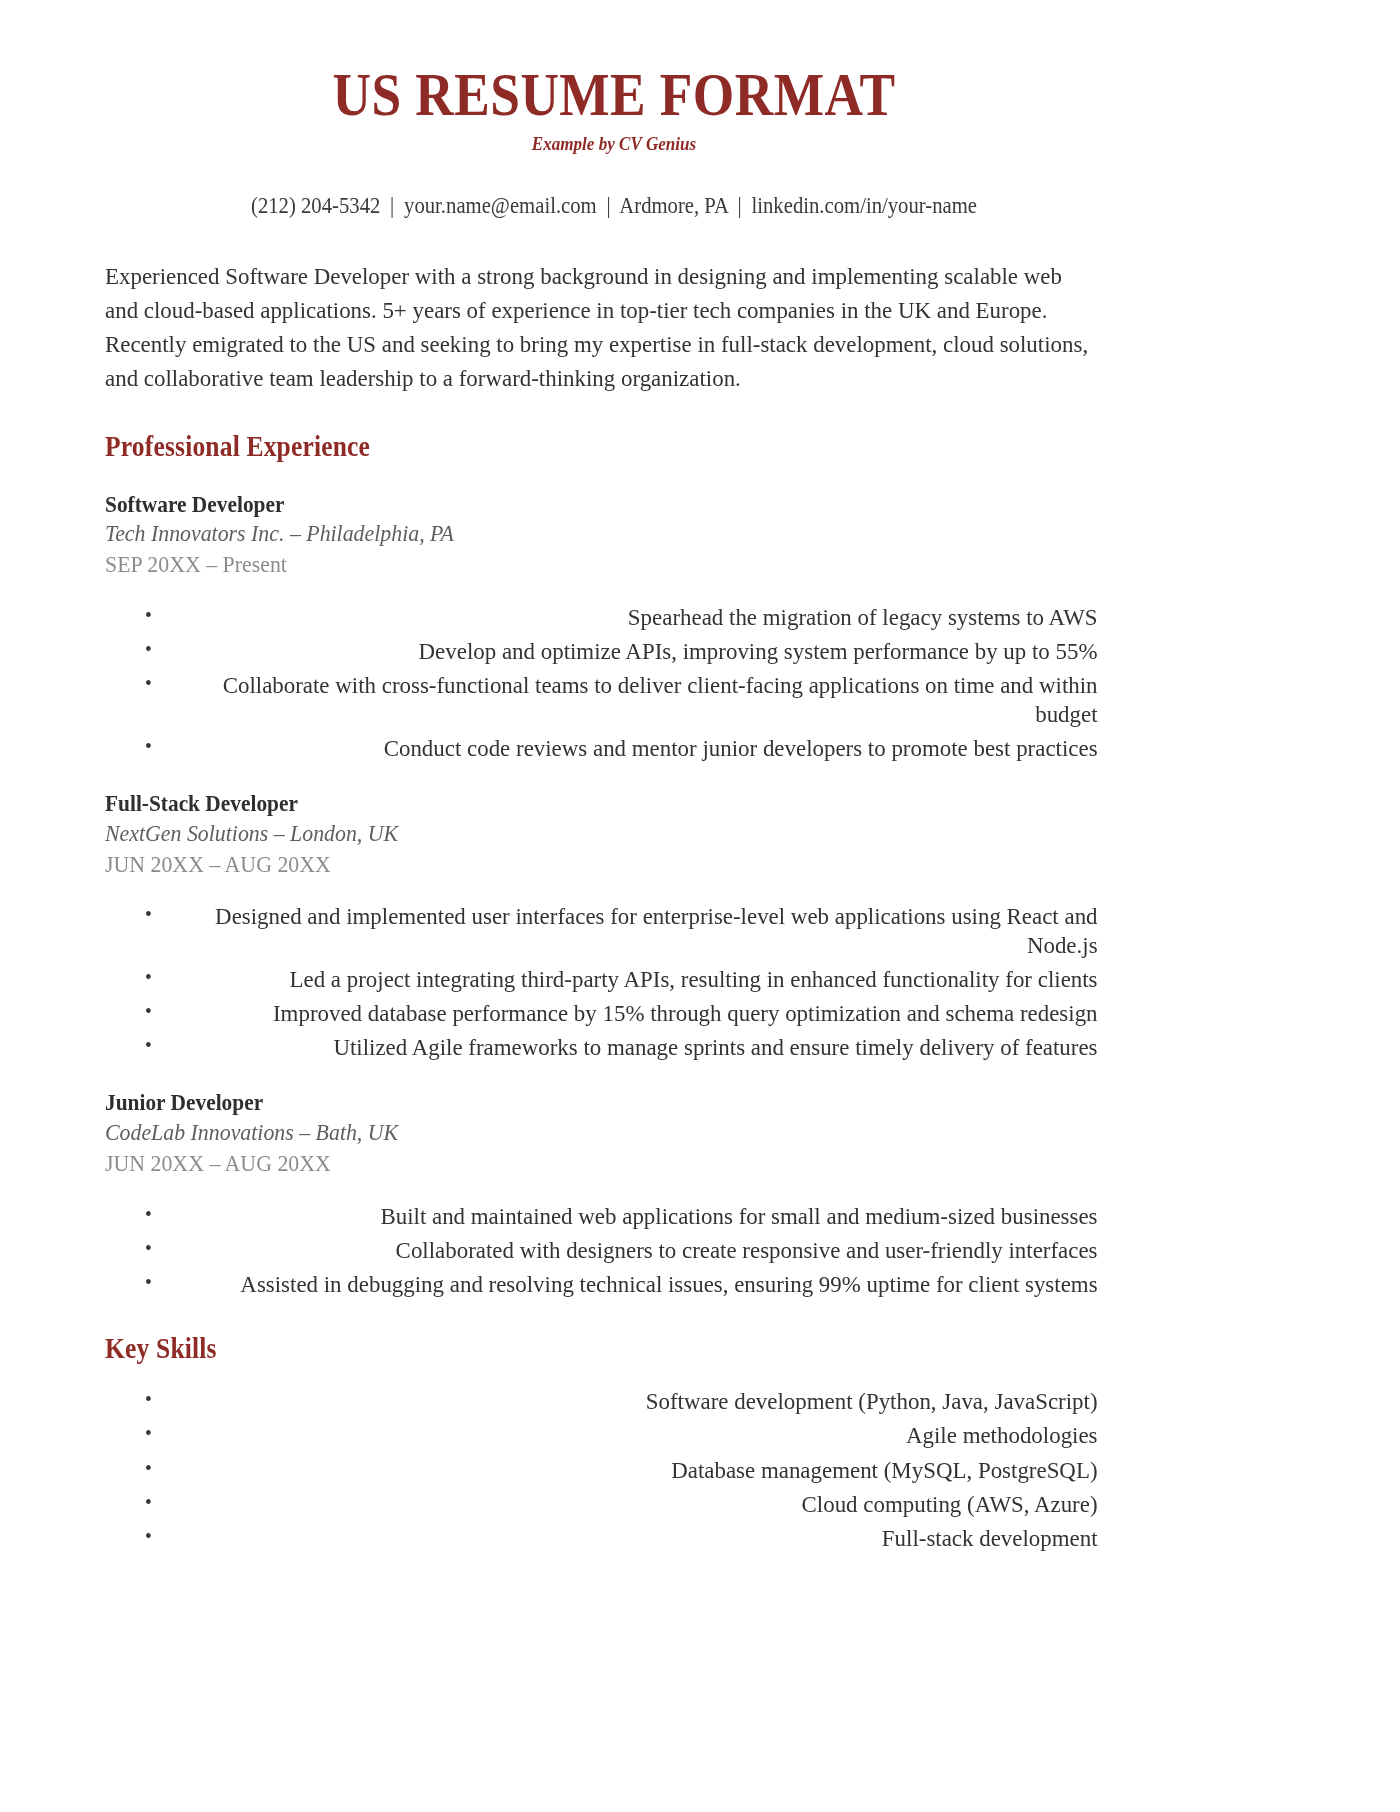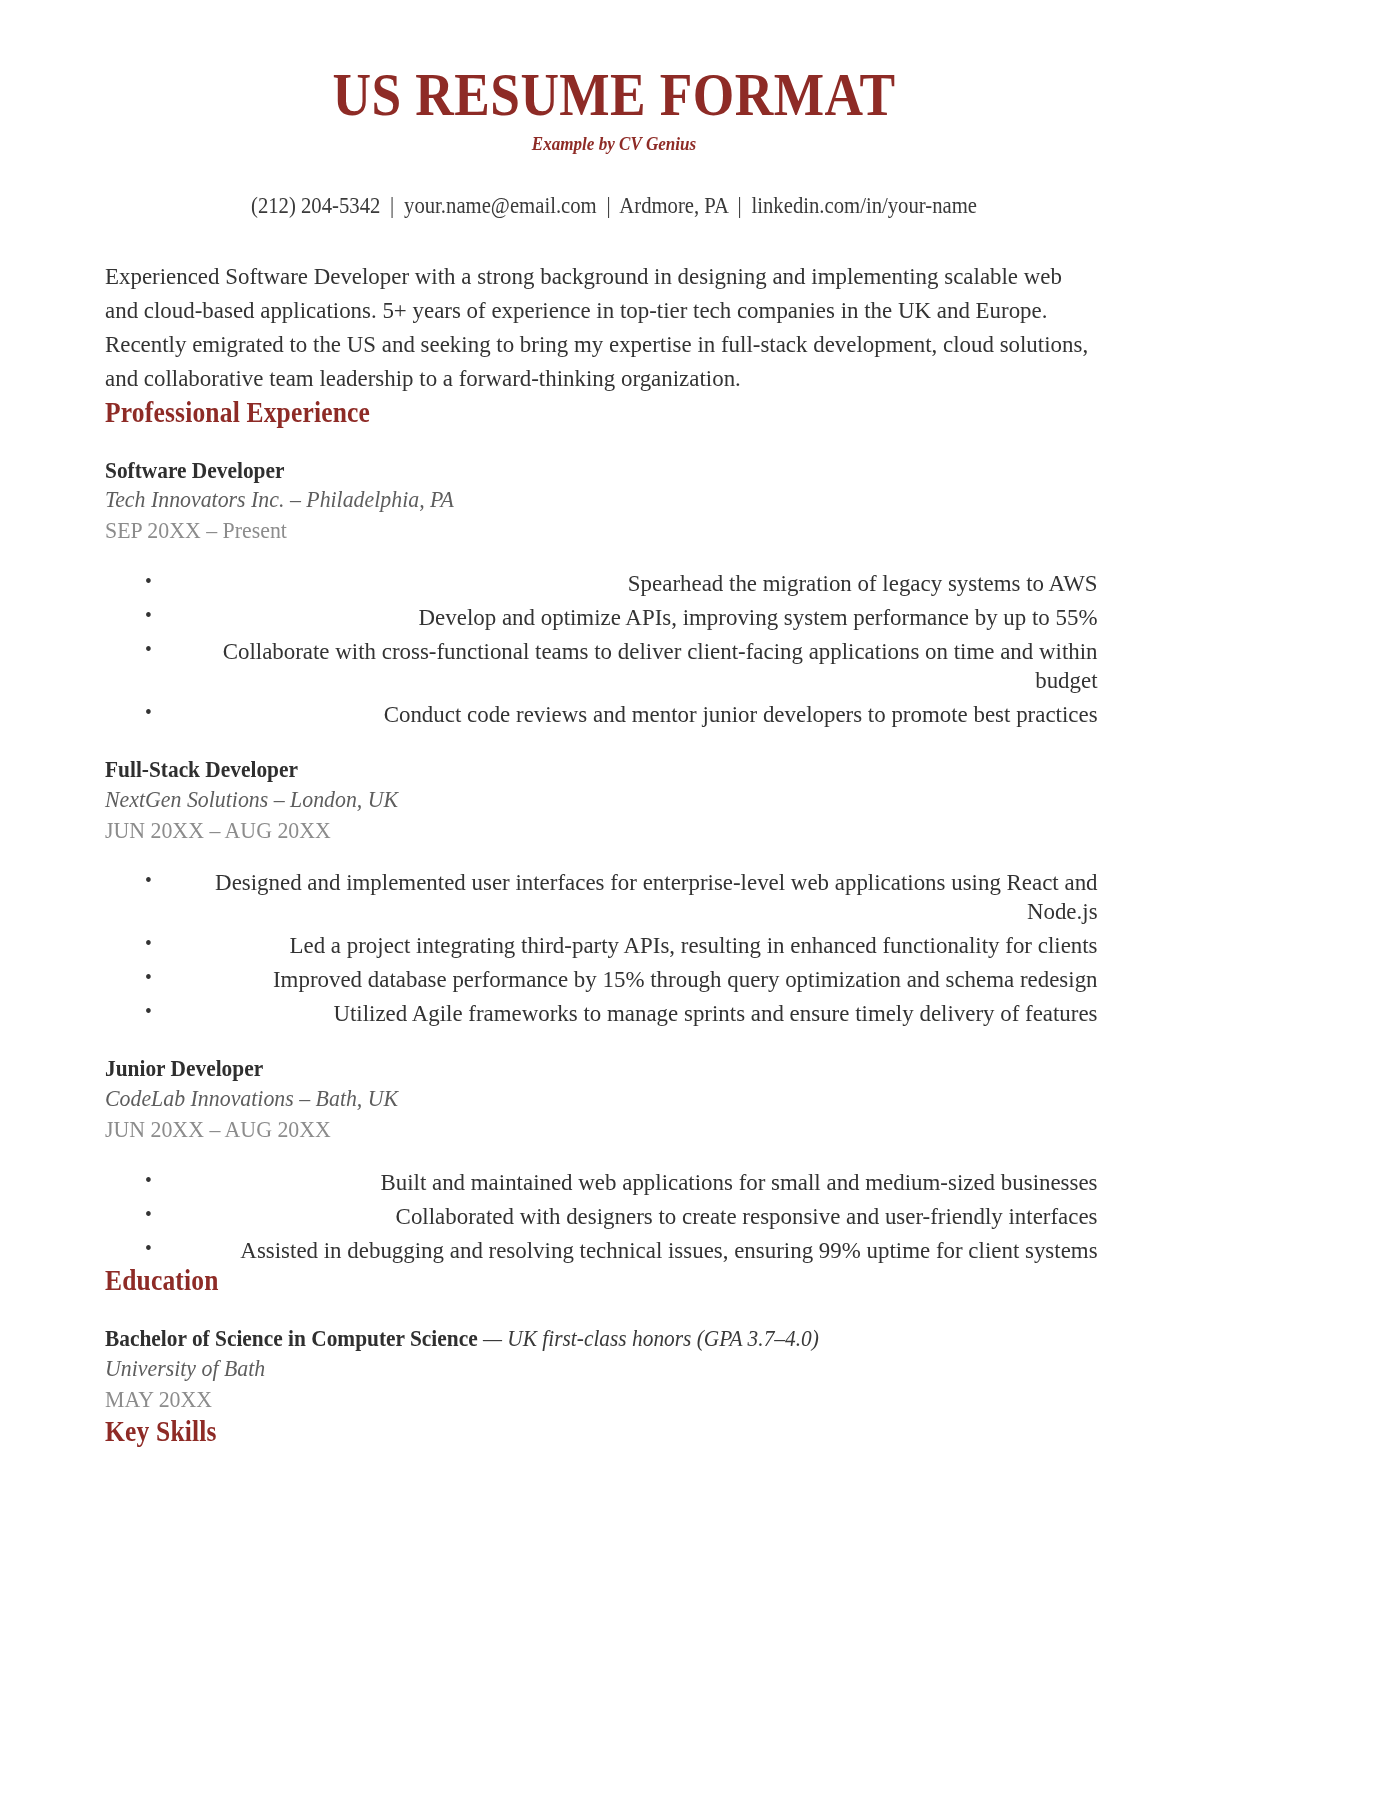--- a/index.html
+++ b/index.html
@@ -67,20 +67,21 @@
     margin: 41px 0 0 0;
     font-size: 23.5px;
     line-height: 1.44;
     color: #333333;
     transform: scaleX(0.975);
     transform-origin: left center;
   }
 
   
   .section {
+    margin-top: 34px;
   }
   .section-heading {
     font-weight: bold;
     font-size: 29px;
     color: #8e2b26;
     margin: 0 0 0 0;
     letter-spacing: 0.2px;
     transform: scaleX(0.88);
     transform-origin: left center;
   }
@@ -236,31 +237,26 @@
       <div class="entry-org">CodeLab Innovations – Bath, UK</div>
       <div class="entry-date">JUN 20XX – AUG 20XX</div>
       <ul class="bullets">
         <li>Built and maintained web applications for small and medium-sized businesses</li>
         <li>Collaborated with designers to create responsive and user-friendly interfaces</li>
         <li>Assisted in debugging and resolving technical issues, ensuring 99% uptime for client systems</li>
       </ul>
     </div>
   </div>
 
-  <div class="section">
-    <div class="section-heading">Education</div>
-
-    <div class="entry">
-      <div class="edu-degree">
-        <span class="degree-name">Bachelor of Science in Computer Science</span>
-        <span class="degree-detail">— UK first-class honors (GPA 3.7–4.0)</span>
-      </div>
-      <div class="edu-school">University of Bath</div>
-      <div class="edu-date">MAY 20XX</div>
-    </div>
-  </div>
 
   <div class="section">
     <div class="section-heading">Key Skills</div>
 
+    <ul class="bullets skills-list">
+      <li>Software development (Python, Java, JavaScript)</li>
+      <li>Agile methodologies</li>
+      <li>Database management (MySQL, PostgreSQL)</li>
+      <li>Cloud computing (AWS, Azure)</li>
+      <li>Full-stack development</li>
+    </ul>
   </div>
 
 </div>
 
 </body></html>

